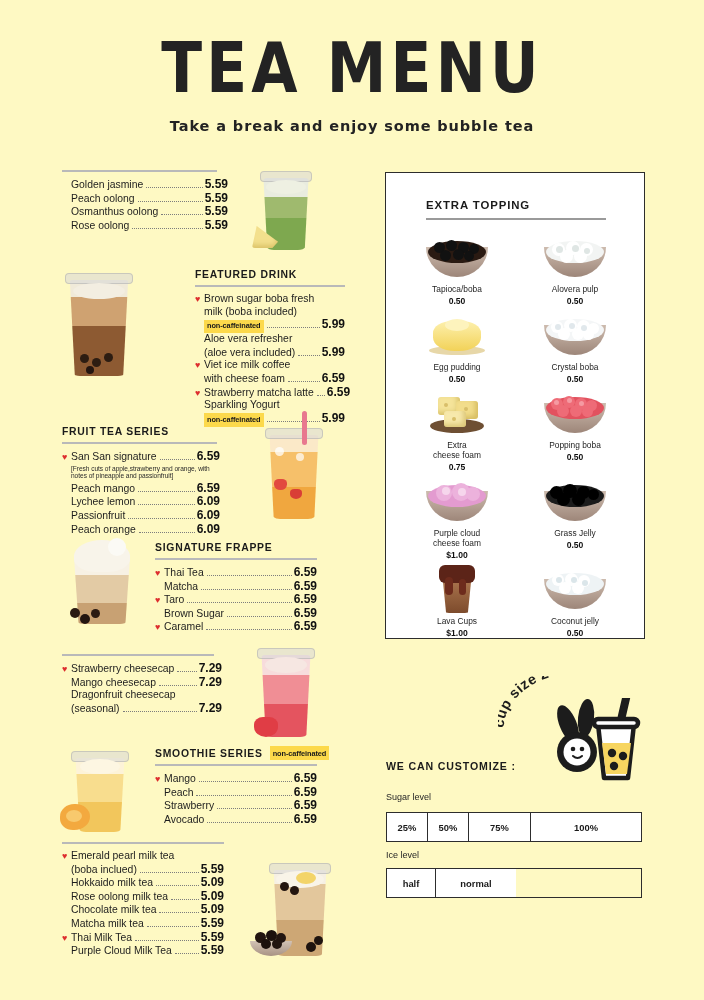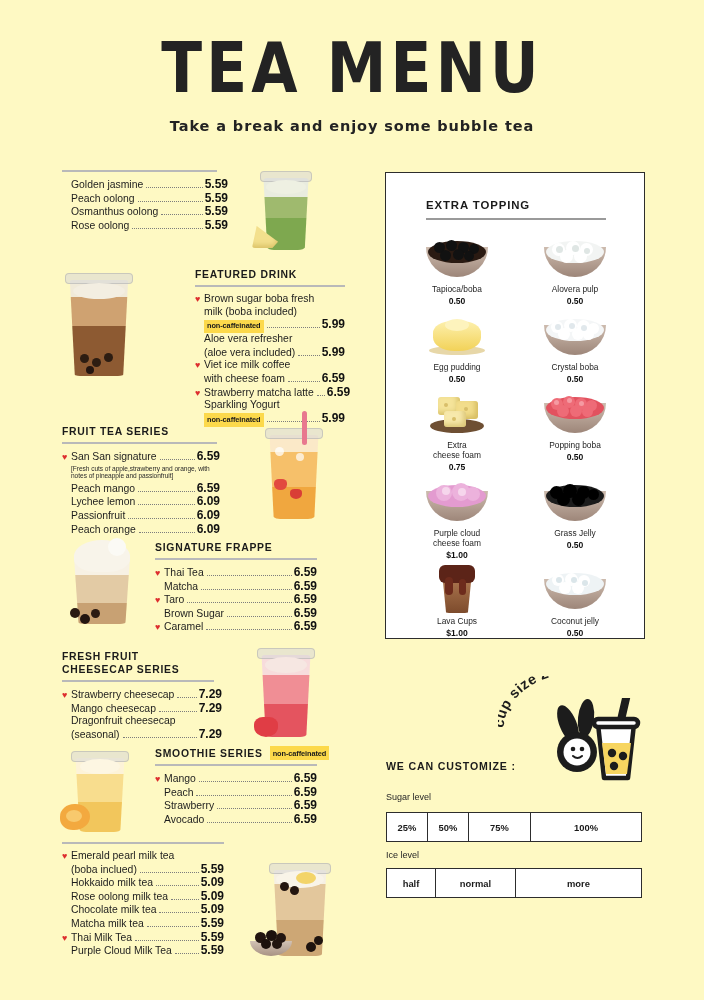--- a/index.html
+++ b/index.html
@@ -309,23 +309,20 @@
           </div>
           <div class="row">
             <span class="heart">♥</span>
             <span class="nm">Caramel</span>
             <span class="dots"></span>
             <span class="pr">6.59</span>
           </div>
         </div>
       </div>
       <div class="section" style="left: 62px; top: 650px; width: 160px;">
-        <div class="sec-head">
-          <div class="sec-head-text">FRESH FRUIT<div>CHEESECAP SERIES</div></div>
-        </div>
         <div class="rule" style="width: 152px;"></div>
         <div>
           <div class="row">
             <span class="heart">♥</span>
             <span class="nm">Strawberry cheesecap</span>
             <span class="dots"></span>
             <span class="pr">7.29</span>
           </div>
           <div class="row">
             <span class="heart blank">♥</span>
@@ -718,17 +715,16 @@
       <div class="lvl-cell" style="flex: 0 0 41px;">25%</div>
       <div class="lvl-cell" style="flex: 0 0 41px;">50%</div>
       <div class="lvl-cell" style="flex: 0 0 62px;">75%</div>
       <div class="lvl-cell" style="flex: 0 0 110px;">100%</div>
     </div>
 
   <div class="lvl-label" style="left:386px; top:850px;">Ice level</div>
   <div class="lvl-row" id="ice-row" style="left:386px; top:868px; width:256px;">
       <div class="lvl-cell" style="flex: 0 0 49px;">half</div>
       <div class="lvl-cell" style="flex: 0 0 80px;">normal</div>
-      <div class="lvl-cell" style="flex: 0 0 125px;">more</div>
     </div>
 
 
 </div>
 
 </body></html>

